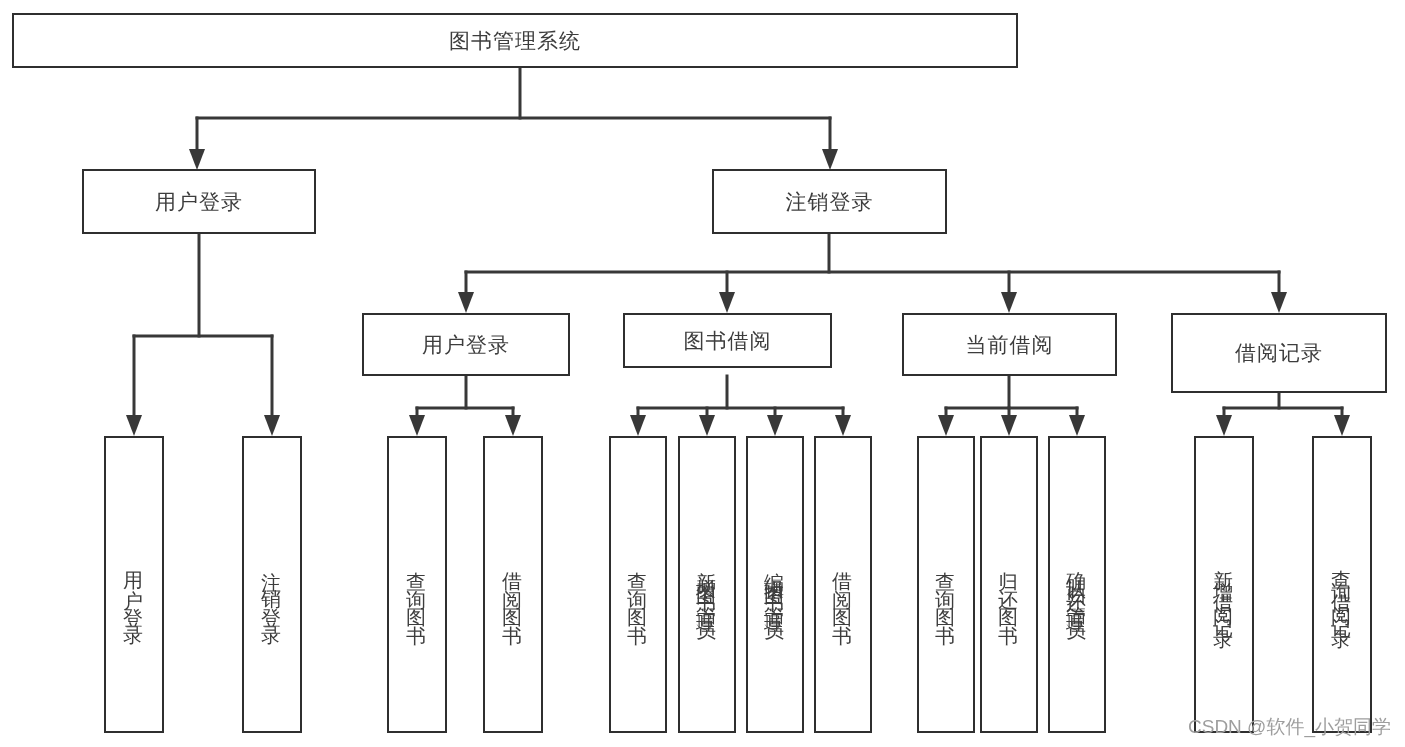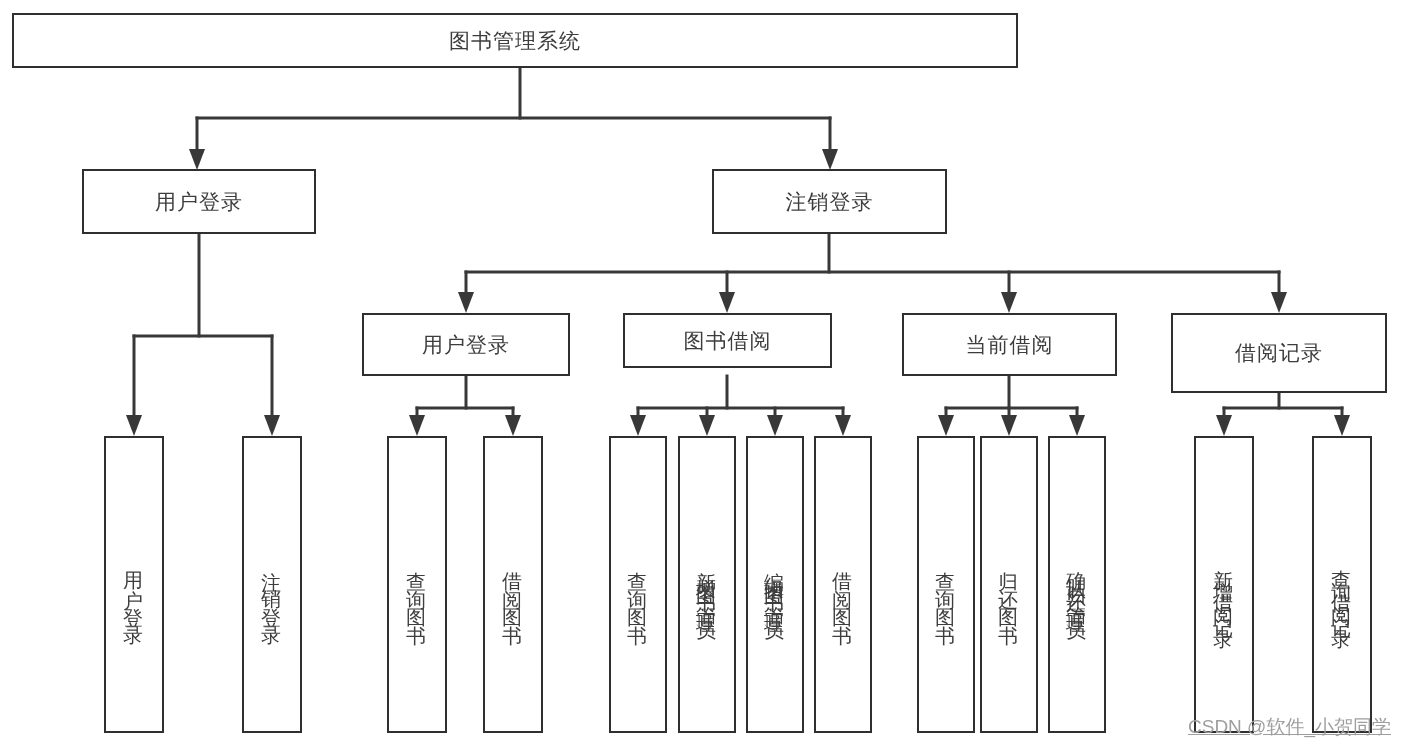--- a/index.html
+++ b/index.html
@@ -55,21 +55,20 @@
   .ls-6 > span { letter-spacing: 12px; margin-top: 10px; }
   .ls-9 > span { letter-spacing: 7px;  margin-top: 6px;  }
   .watermark {
     position: absolute;
     left: 1188px;
     top: 714px;
     font-size: 19px;
     color: #9e9e9e;
     white-space: nowrap;
     z-index: 5;
-    text-decoration: underline;
   }
   
   #box-root            { left: 12px;   top: 13px;  width: 1006px; height: 55px; }
   #box-user-login      { left: 82px;   top: 169px; width: 234px;  height: 65px; }
   #box-book-management { left: 712px;  top: 169px; width: 235px;  height: 65px; }
   #box-new-book        { left: 362px;  top: 313px; width: 208px;  height: 63px; }
   #box-book-borrow     { left: 623px;  top: 313px; width: 209px;  height: 55px; }
   #box-current-borrow  { left: 902px;  top: 313px; width: 215px;  height: 63px; }
   #box-borrow-records  { left: 1171px; top: 313px; width: 216px;  height: 80px; }
   

